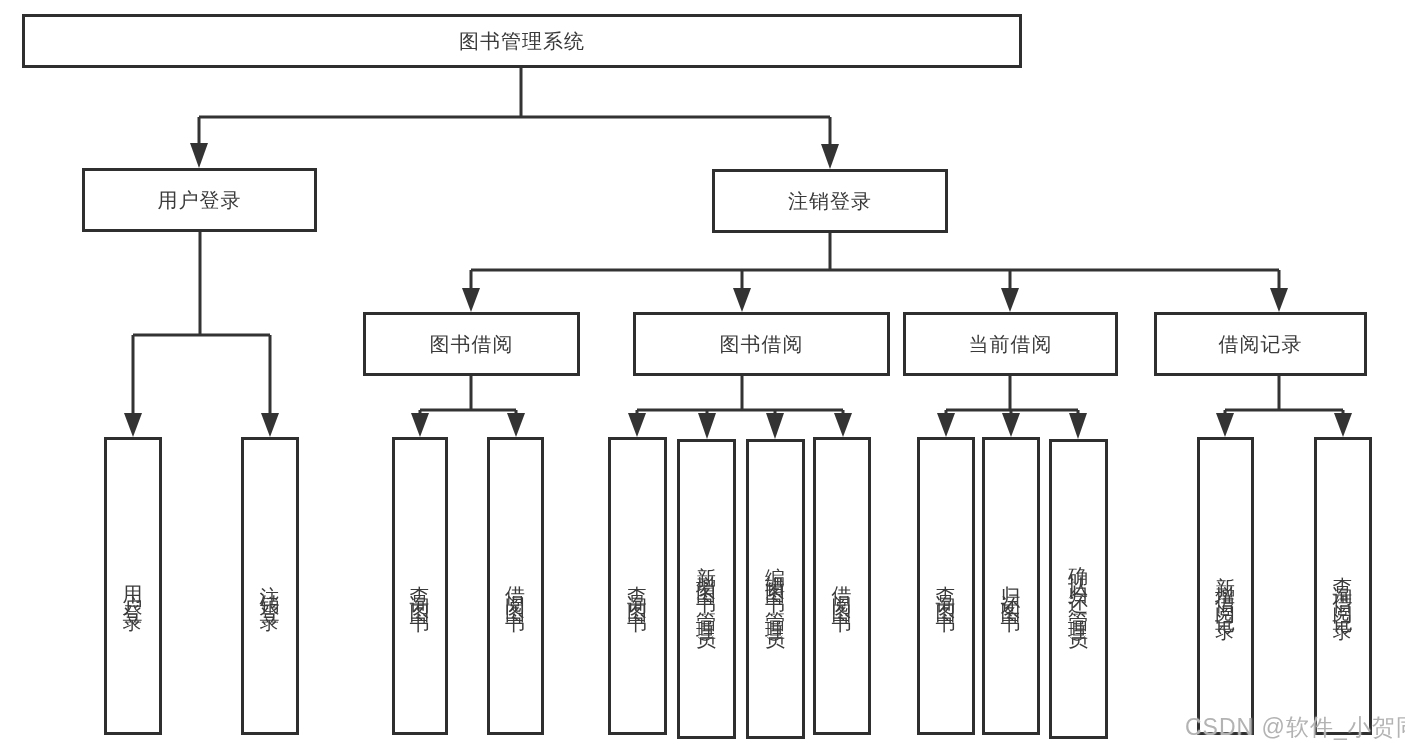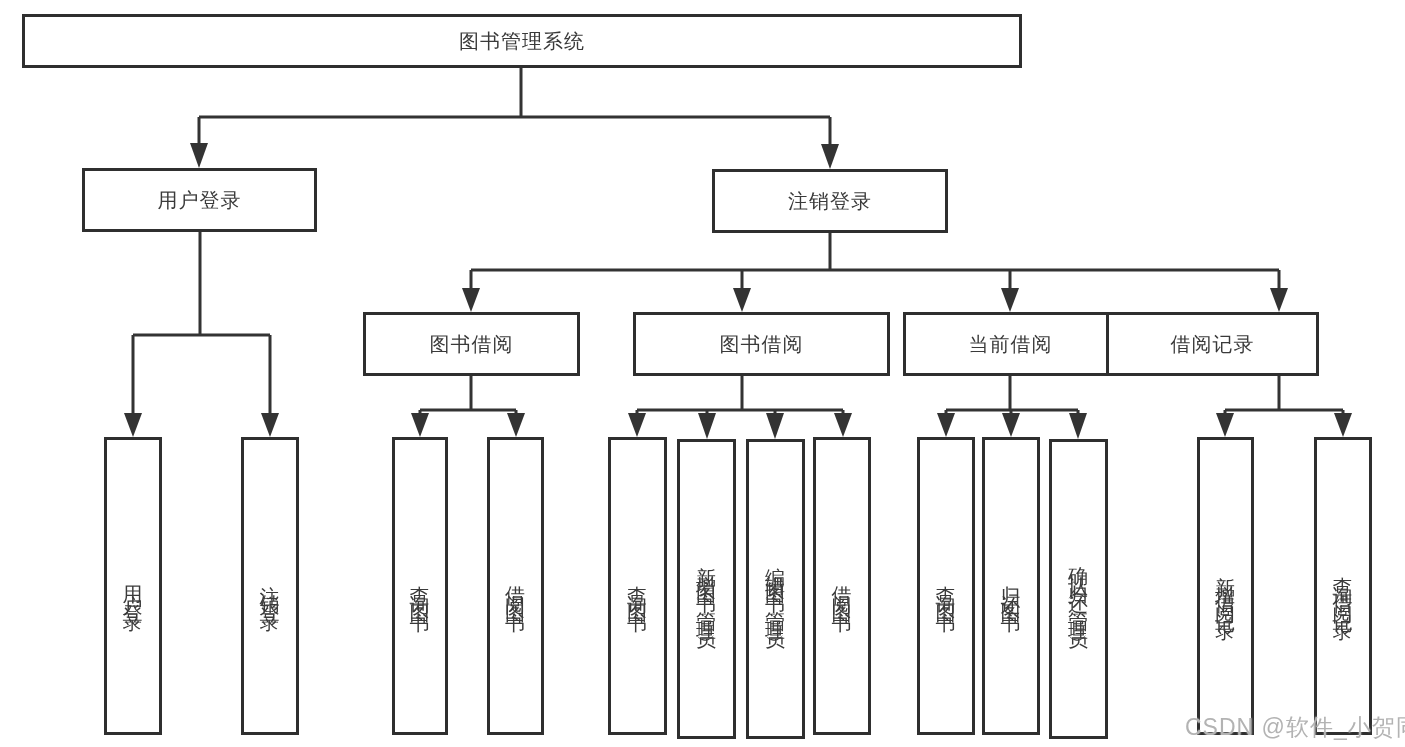--- a/index.html
+++ b/index.html
@@ -34,21 +34,21 @@
   
   .n-root{left:22px;top:14px;width:1000px;height:54px;}
   
   .n-l2a{left:82px;top:168px;width:235px;height:64px;}
   .n-l2b{left:712px;top:169px;width:236px;height:64px;}
   
   .n-l3{top:312px;height:64px;}
   .n-l3a{left:363px;width:217px;}
   .n-l3b{left:633px;width:257px;}
   .n-l3c{left:903px;width:215px;}
-  .n-l3d{left:1106px;width:213px;}
+  .n-l3d{left:1154px;width:213px;}
   
   .leaf{top:437px;height:298px;}
   .n-a1{left:104px;width:58px;}
   .n-a2{left:241px;width:58px;}
   .n-b1{left:392px;width:56px;}
   .n-b2{left:487px;width:57px;}
   .n-c1{left:608px;width:59px;}
   .n-c2{left:677px;width:59px;top:439px;height:300px;}
   .n-c3{left:746px;width:59px;top:439px;height:300px;}
   .n-c4{left:813px;width:58px;}

